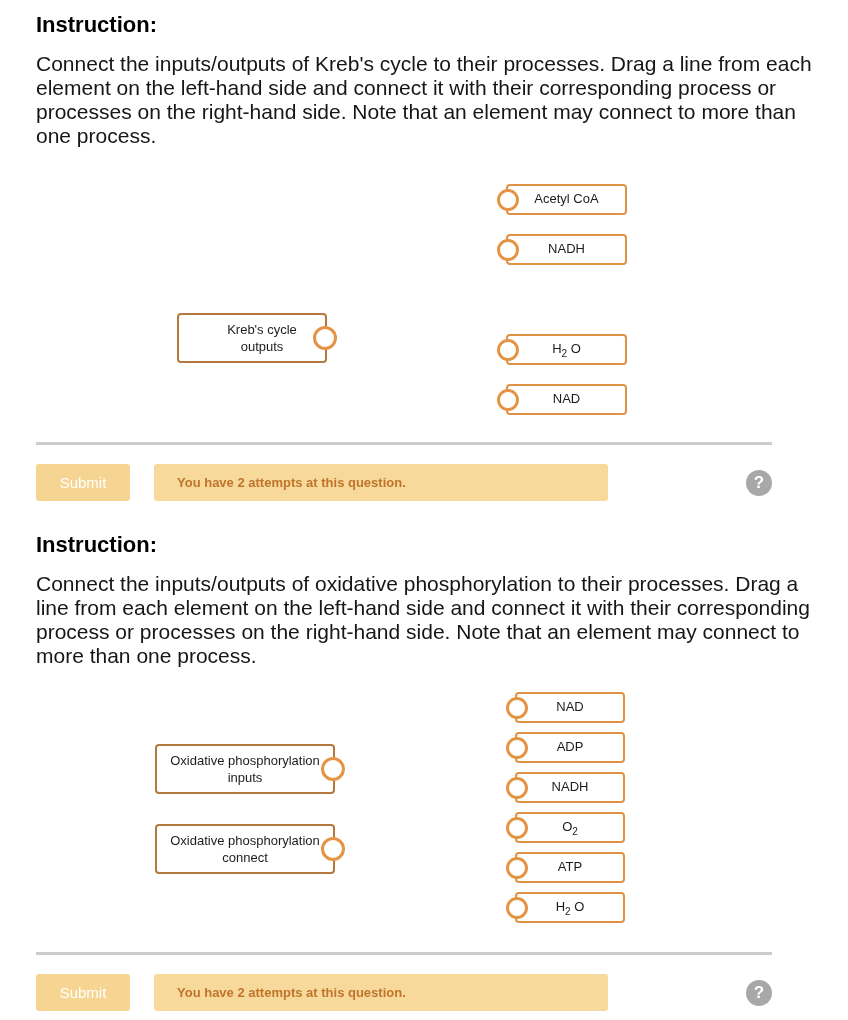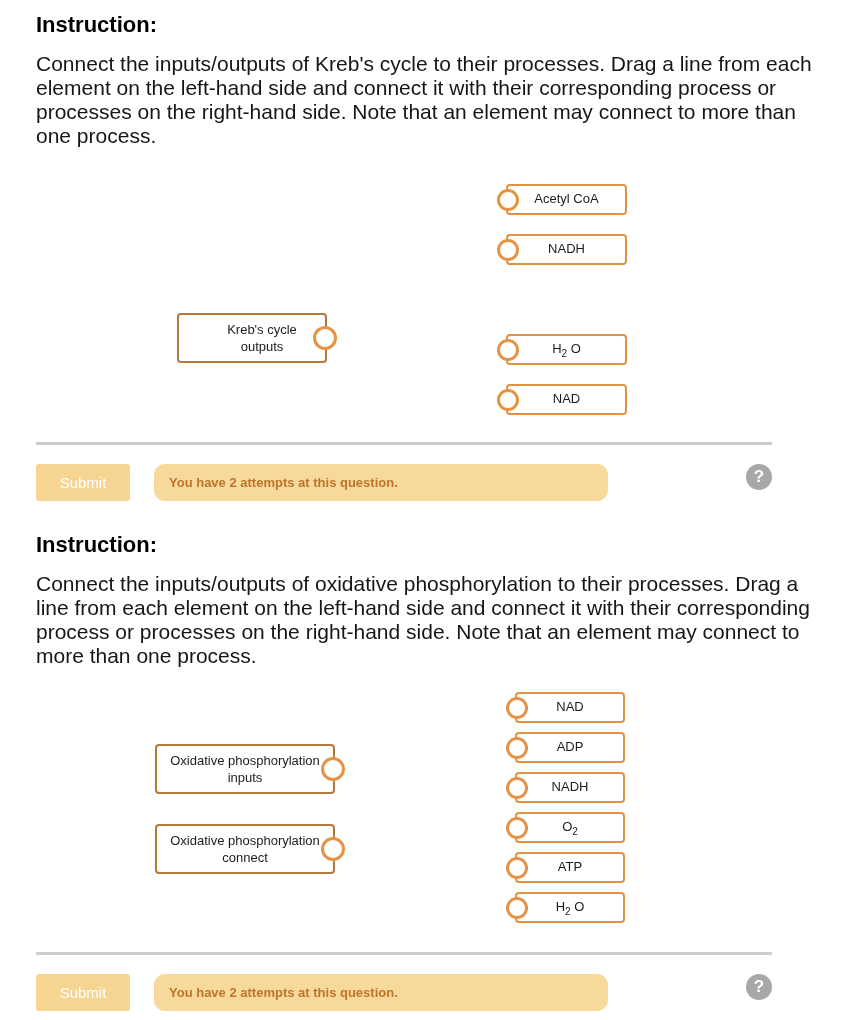--- a/index.html
+++ b/index.html
@@ -44,31 +44,31 @@
     position:absolute;border-radius:50%;background:#fff;
     border:3px solid var(--circle-border);
     top:50%;transform:translateY(-50%);
   }
   .dot-left{left:-11px;width:16px;height:16px;}
   .dot-right{right:-12px;width:18px;height:18px;}
   sub{font-size:10px;line-height:1;}
   .divider{width:736px;height:3px;background:var(--divider);}
   .dv1{margin-top:27px;}
   .dv2{margin-top:29px;}
-  .footer{width:736px;display:flex;margin-top:19px;height:37px;}
+  .footer{width:736px;display:flex;align-items:center;margin-top:19px;height:37px;}
   .submit-btn{
     width:94px;height:37px;flex:0 0 auto;background:var(--submit-bg);
     color:var(--submit-text);border:none;border-radius:3px;
     font-family:"Liberation Sans", sans-serif;font-size:15px;cursor:pointer;
   }
   .attempts{
     margin-left:24px;width:454px;height:37px;box-sizing:border-box;
     background:var(--attempts-bg);color:var(--attempts-text);
     font-size:13px;font-weight:700;display:flex;align-items:center;
-    padding-left:15px;border-radius:11px;
+    padding-left:23px;border-radius:3px;
   }
   .help{
     margin-left:auto;width:26px;height:26px;border-radius:50%;
     background:var(--help-bg);color:var(--help-glyph);
     display:flex;align-items:center;justify-content:center;
     font-size:17px;font-weight:700;cursor:pointer;
   }
 </style>
 </head>
 <body>

